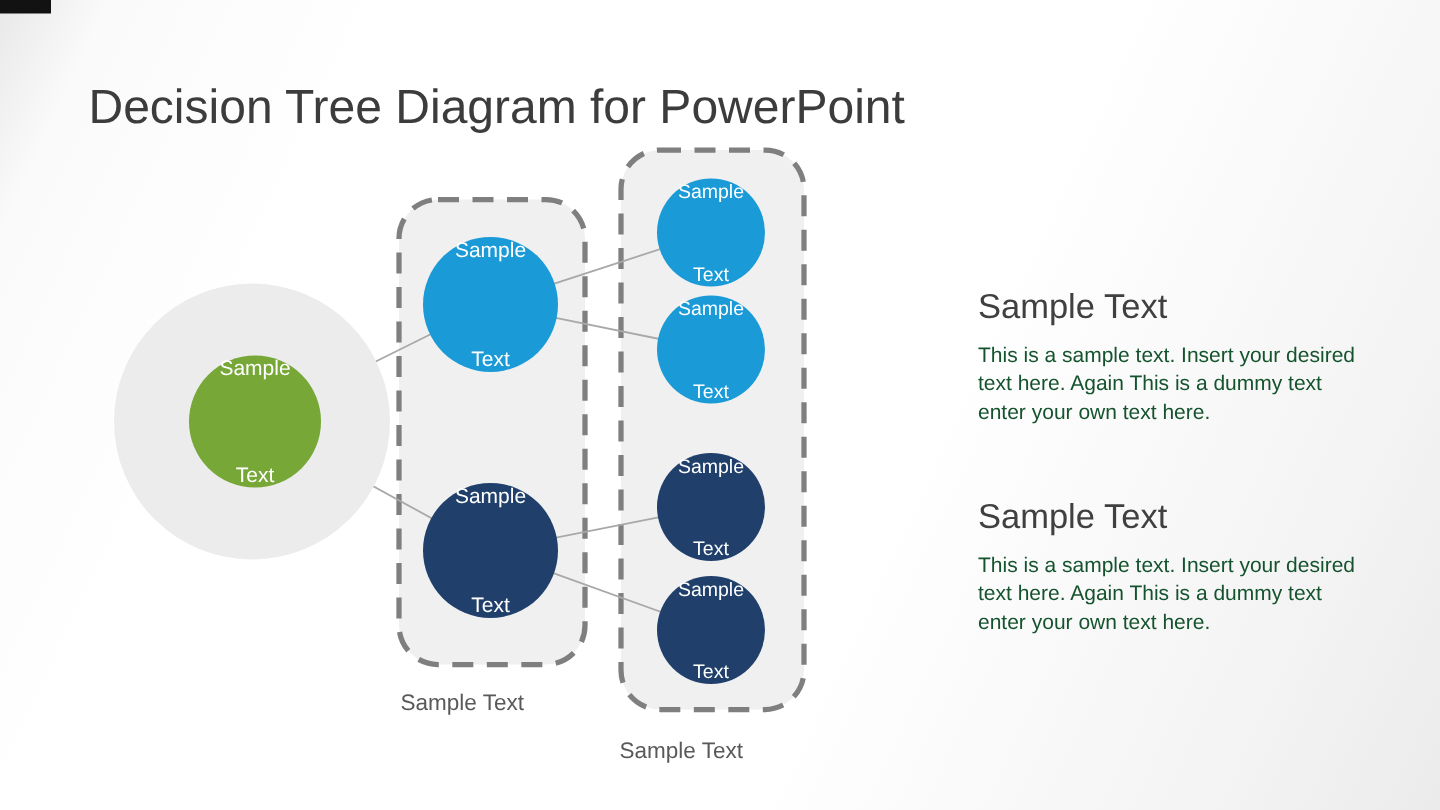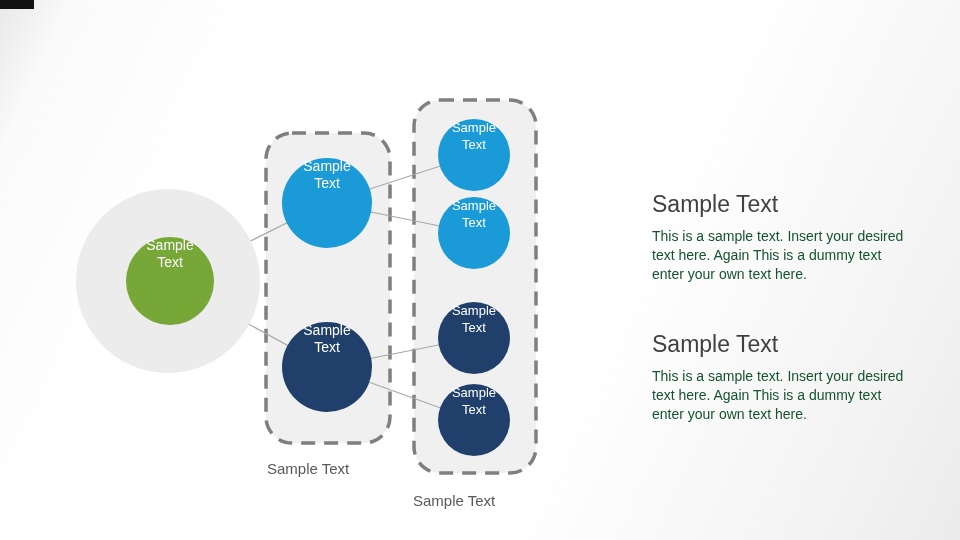--- a/index.html
+++ b/index.html
@@ -20,21 +20,21 @@
   .subtitle{
     position:absolute;left:60px;top:74px;
     font-size:15px;color:#595959;
   }
 
   .diagram{position:absolute;left:0;top:0;width:960px;height:540px;}
   .underlay{position:absolute;left:0;top:0;z-index:1;}
 
   .circle{
     position:absolute;border-radius:50%;
-    display:flex;flex-direction:column;align-items:center;justify-content:flex-start;
+    display:flex;flex-direction:column;align-items:center;justify-content:space-between;
     color:#ffffff;text-align:center;z-index:2;
   }
   .circle span{display:block;line-height:17px;}
 
   .root-outer{
     position:absolute;left:76px;top:189px;width:184px;height:184px;
     border-radius:50%;background:var(--gray_circle,#ececec);z-index:2;
   }
   .root-node{left:126px;top:237px;width:88px;height:88px;background:var(--green,#76a737);font-size:14px;z-index:3;}
 
@@ -62,20 +62,21 @@
     margin:9px 0 0 0;font-size:14px;line-height:19px;color:#14532d;width:252px;
   }
 </style>
 </head>
 <body>
 
 <div class="slide">
 
   <div class="corner-mark"></div>
 
+  <h1 class="title">Decision Tree Diagram for PowerPoint</h1>
 
   <div class="diagram">
 
     <svg class="underlay" width="960" height="540" viewBox="0 0 960 540">
       <rect x="266" y="133" width="124" height="310" rx="26" ry="26" fill="#f0f0f0" stroke="#7f7f7f" stroke-width="3.5" stroke-dasharray="14 9"></rect>
       <rect x="414" y="100" width="122" height="373" rx="26" ry="26" fill="#f0f0f0" stroke="#7f7f7f" stroke-width="3.5" stroke-dasharray="14 9"></rect>
       <g stroke="#a8a8a8" stroke-width="1.2">
         <line x1="170" y1="281" x2="327" y2="203"></line>
         <line x1="170" y1="281" x2="327" y2="367"></line>
         <line x1="327" y1="203" x2="474" y2="155"></line>

